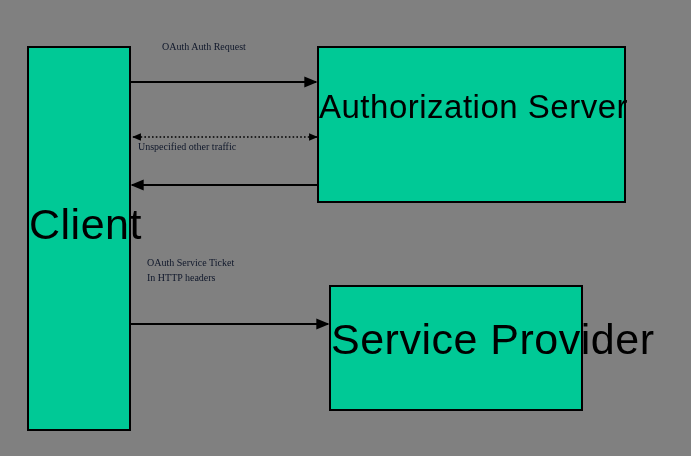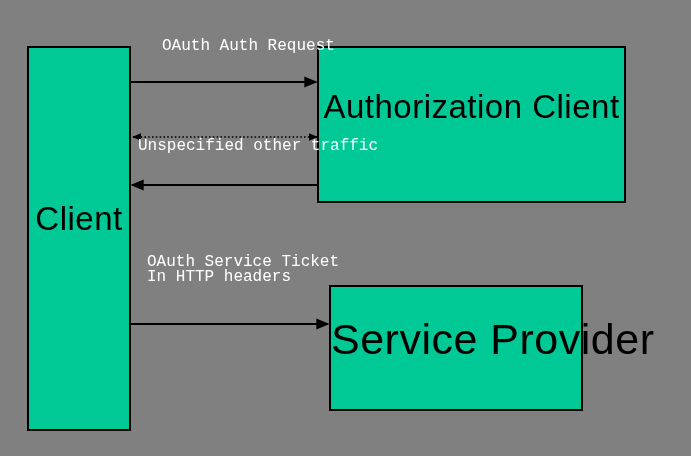--- a/index.html
+++ b/index.html
@@ -29,36 +29,36 @@
     color: #000000;
     font-family: "Liberation Sans", sans-serif;
     font-weight: normal;
     white-space: nowrap;
     letter-spacing: 0.5px;
   }
   #node-client       { left: 27px;  top: 46px;  width: 104px; height: 385px; }
   #node-authserver   { left: 317px; top: 46px;  width: 309px; height: 157px; }
   #node-serviceprov  { left: 329px; top: 285px; width: 254px; height: 126px; }
 
-  #label-client      { top: 152px; font-size: 33px; }
+  #label-client      { top: 152px; font-size: 43px; }
   #label-authserver  { top: 40px;  font-size: 33px; }
   #label-serviceprov { top: 28px;  font-size: 43px; }
 
   #edges {
     position: absolute;
     left: 0;
     top: 0;
     width: 691px;
     height: 456px;
   }
   .edge-label {
     position: absolute;
-    color: #ffffff;
-    font-family: Liberation Mono, monospace;
-    font-size: 16px;
+    color: #0f172a;
+    font-family: Liberation Serif, serif;
+    font-size: 10px;
     white-space: pre;
     line-height: 15px;
   }
   #edge-label-request  { left: 162px; top: 39px; }
   #edge-label-other    { left: 138px; top: 139px; }
   #edge-label-response { left: 154px; top: 186px; }
   #edge-label-ticket   { left: 147px; top: 255px; }
 </style>
 </head>
 <body>
@@ -88,21 +88,21 @@
     <line x1="317" y1="185" x2="132" y2="185" stroke="#000000" stroke-width="2" marker-end="url(#arrow-end)"></line>
 
     <line x1="131" y1="324" x2="328" y2="324" stroke="#000000" stroke-width="2" marker-end="url(#arrow-end)"></line>
   </svg>
 
   <div class="node" id="node-client">
     <div class="node-label" id="label-client">Client</div>
   </div>
 
   <div class="node" id="node-authserver">
-    <div class="node-label" id="label-authserver">Authorization Client</div>
+    <div class="node-label" id="label-authserver">Authorization Server</div>
   </div>
 
   <div class="node" id="node-serviceprov">
     <div class="node-label" id="label-serviceprov">Service Provider</div>
   </div>
 
   <div class="edge-label" id="edge-label-request">OAuth Auth Request</div>
 
   <div class="edge-label" id="edge-label-other">Unspecified other traffic</div>
 

